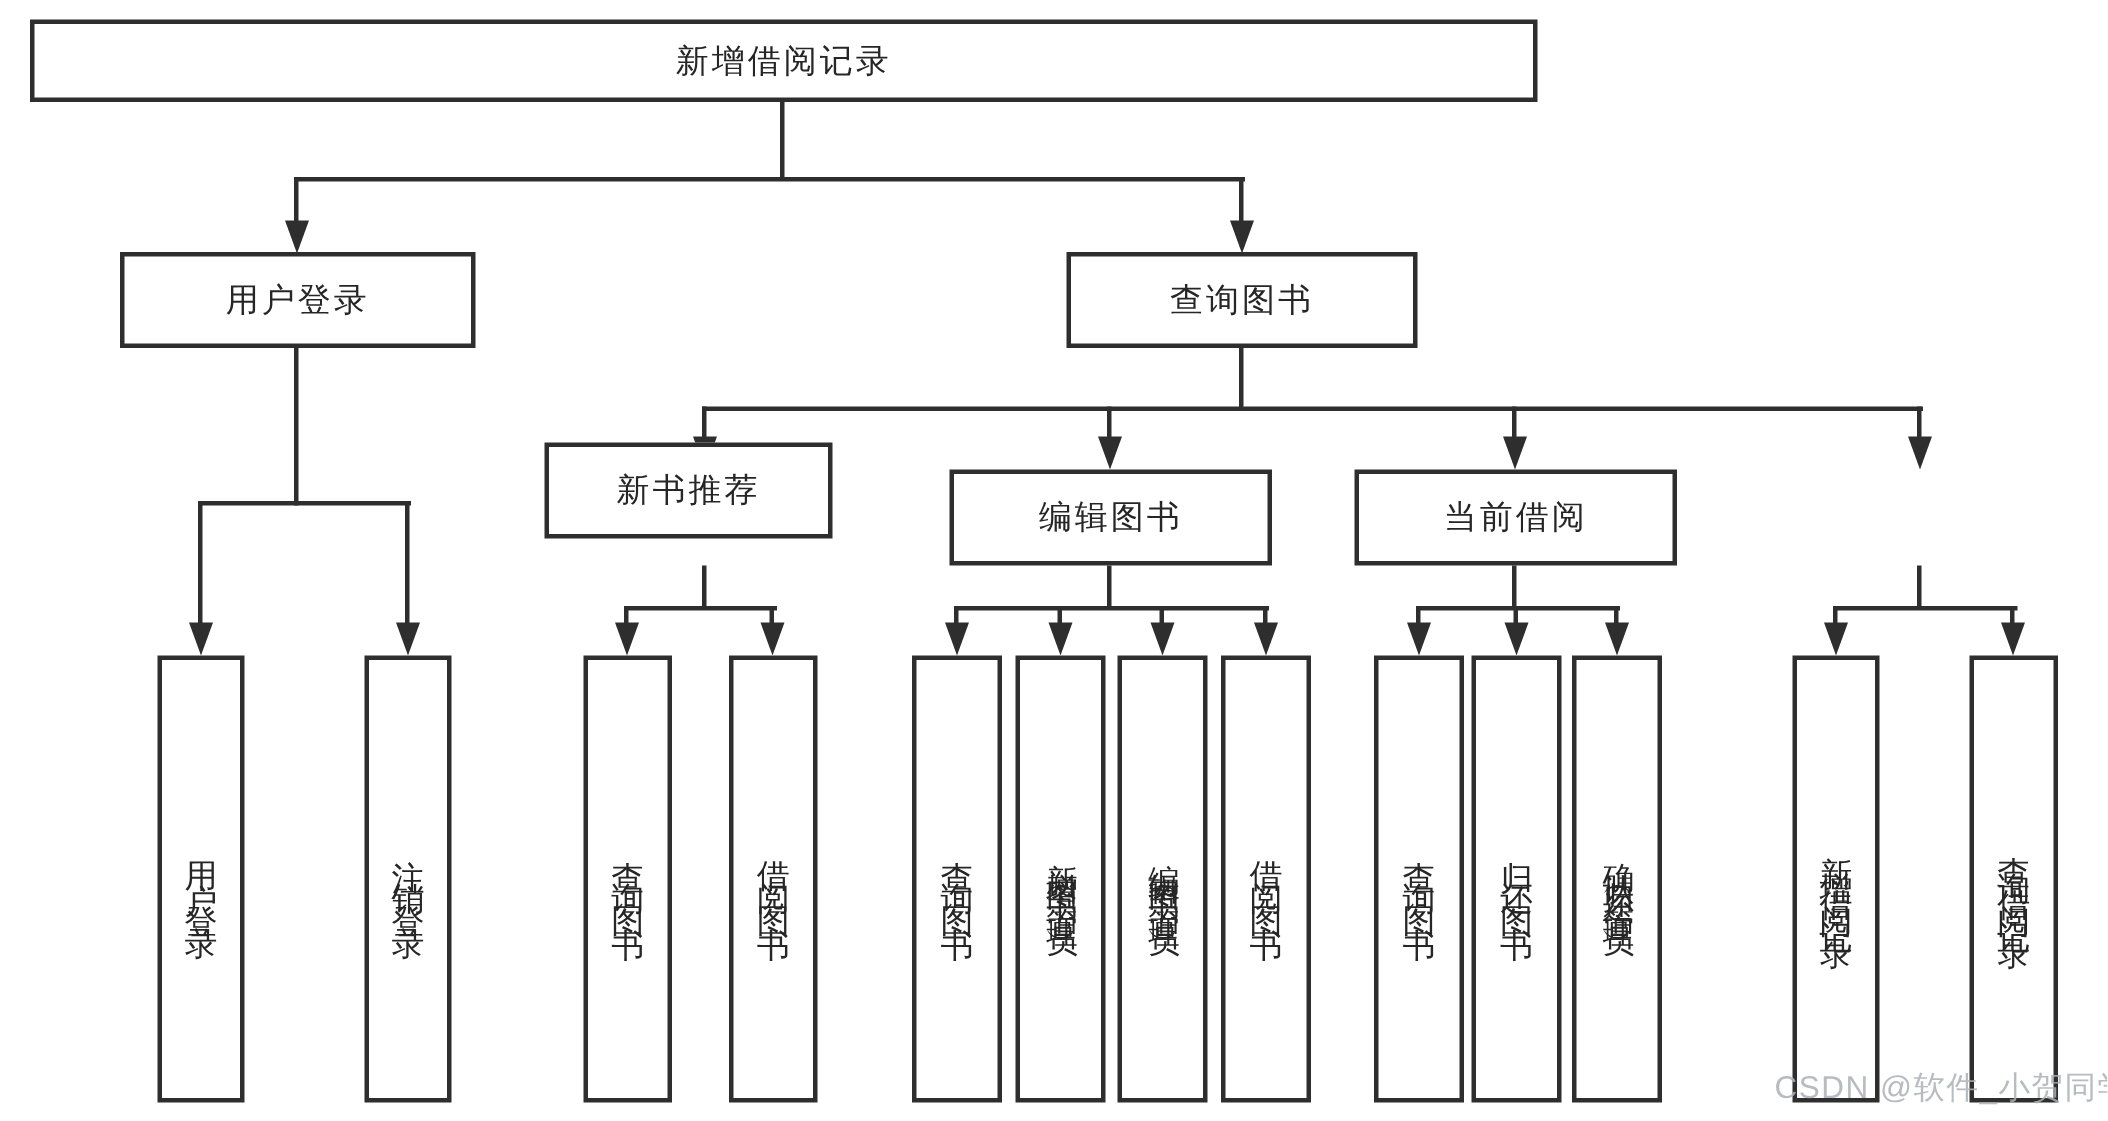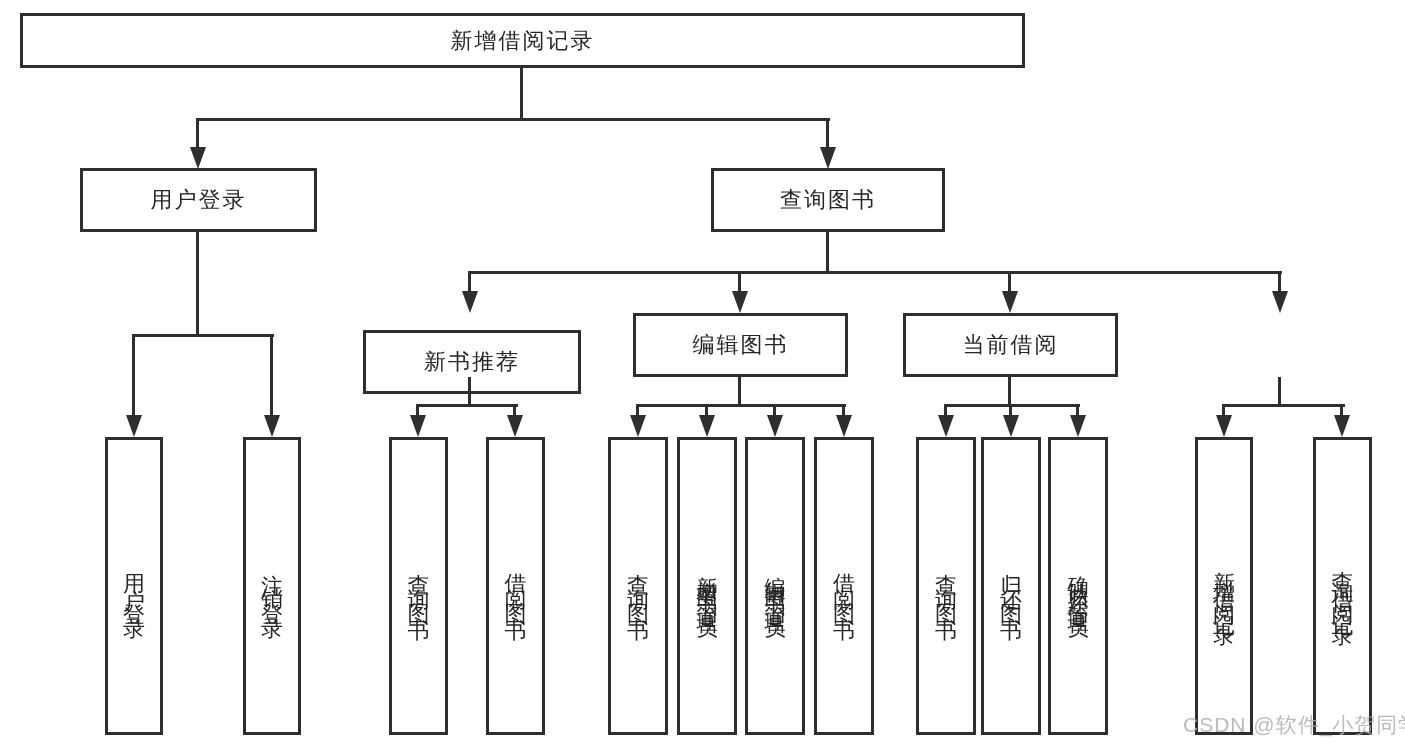--- a/index.html
+++ b/index.html
@@ -63,21 +63,21 @@
   <div class="hl" style="left:468px;top:271px;width:814px"></div>
   <div class="vl" style="left:468px;top:271px;height:22px"></div>
   <div class="arw" style="left:462px;top:291px"></div>
   <div class="vl" style="left:738px;top:271px;height:22px"></div>
   <div class="arw" style="left:732px;top:291px"></div>
   <div class="vl" style="left:1008px;top:271px;height:22px"></div>
   <div class="arw" style="left:1002px;top:291px"></div>
   <div class="vl" style="left:1278px;top:271px;height:22px"></div>
   <div class="arw" style="left:1272px;top:291px"></div>
 
-  <div class="box h" style="left:363px;top:330px;width:218px;height:64px">
+  <div class="box h" style="left:363px;top:295px;width:192px;height:64px">
     <span>新书推荐</span>
   </div>
   <div class="box h" style="left:633px;top:313px;width:215px;height:64px">
     <span>编辑图书</span>
   </div>
   <div class="box h" style="left:903px;top:313px;width:215px;height:64px">
     <span>当前借阅</span>
   </div>
 
   <div class="vl" style="left:468px;top:377px;height:29px"></div>

